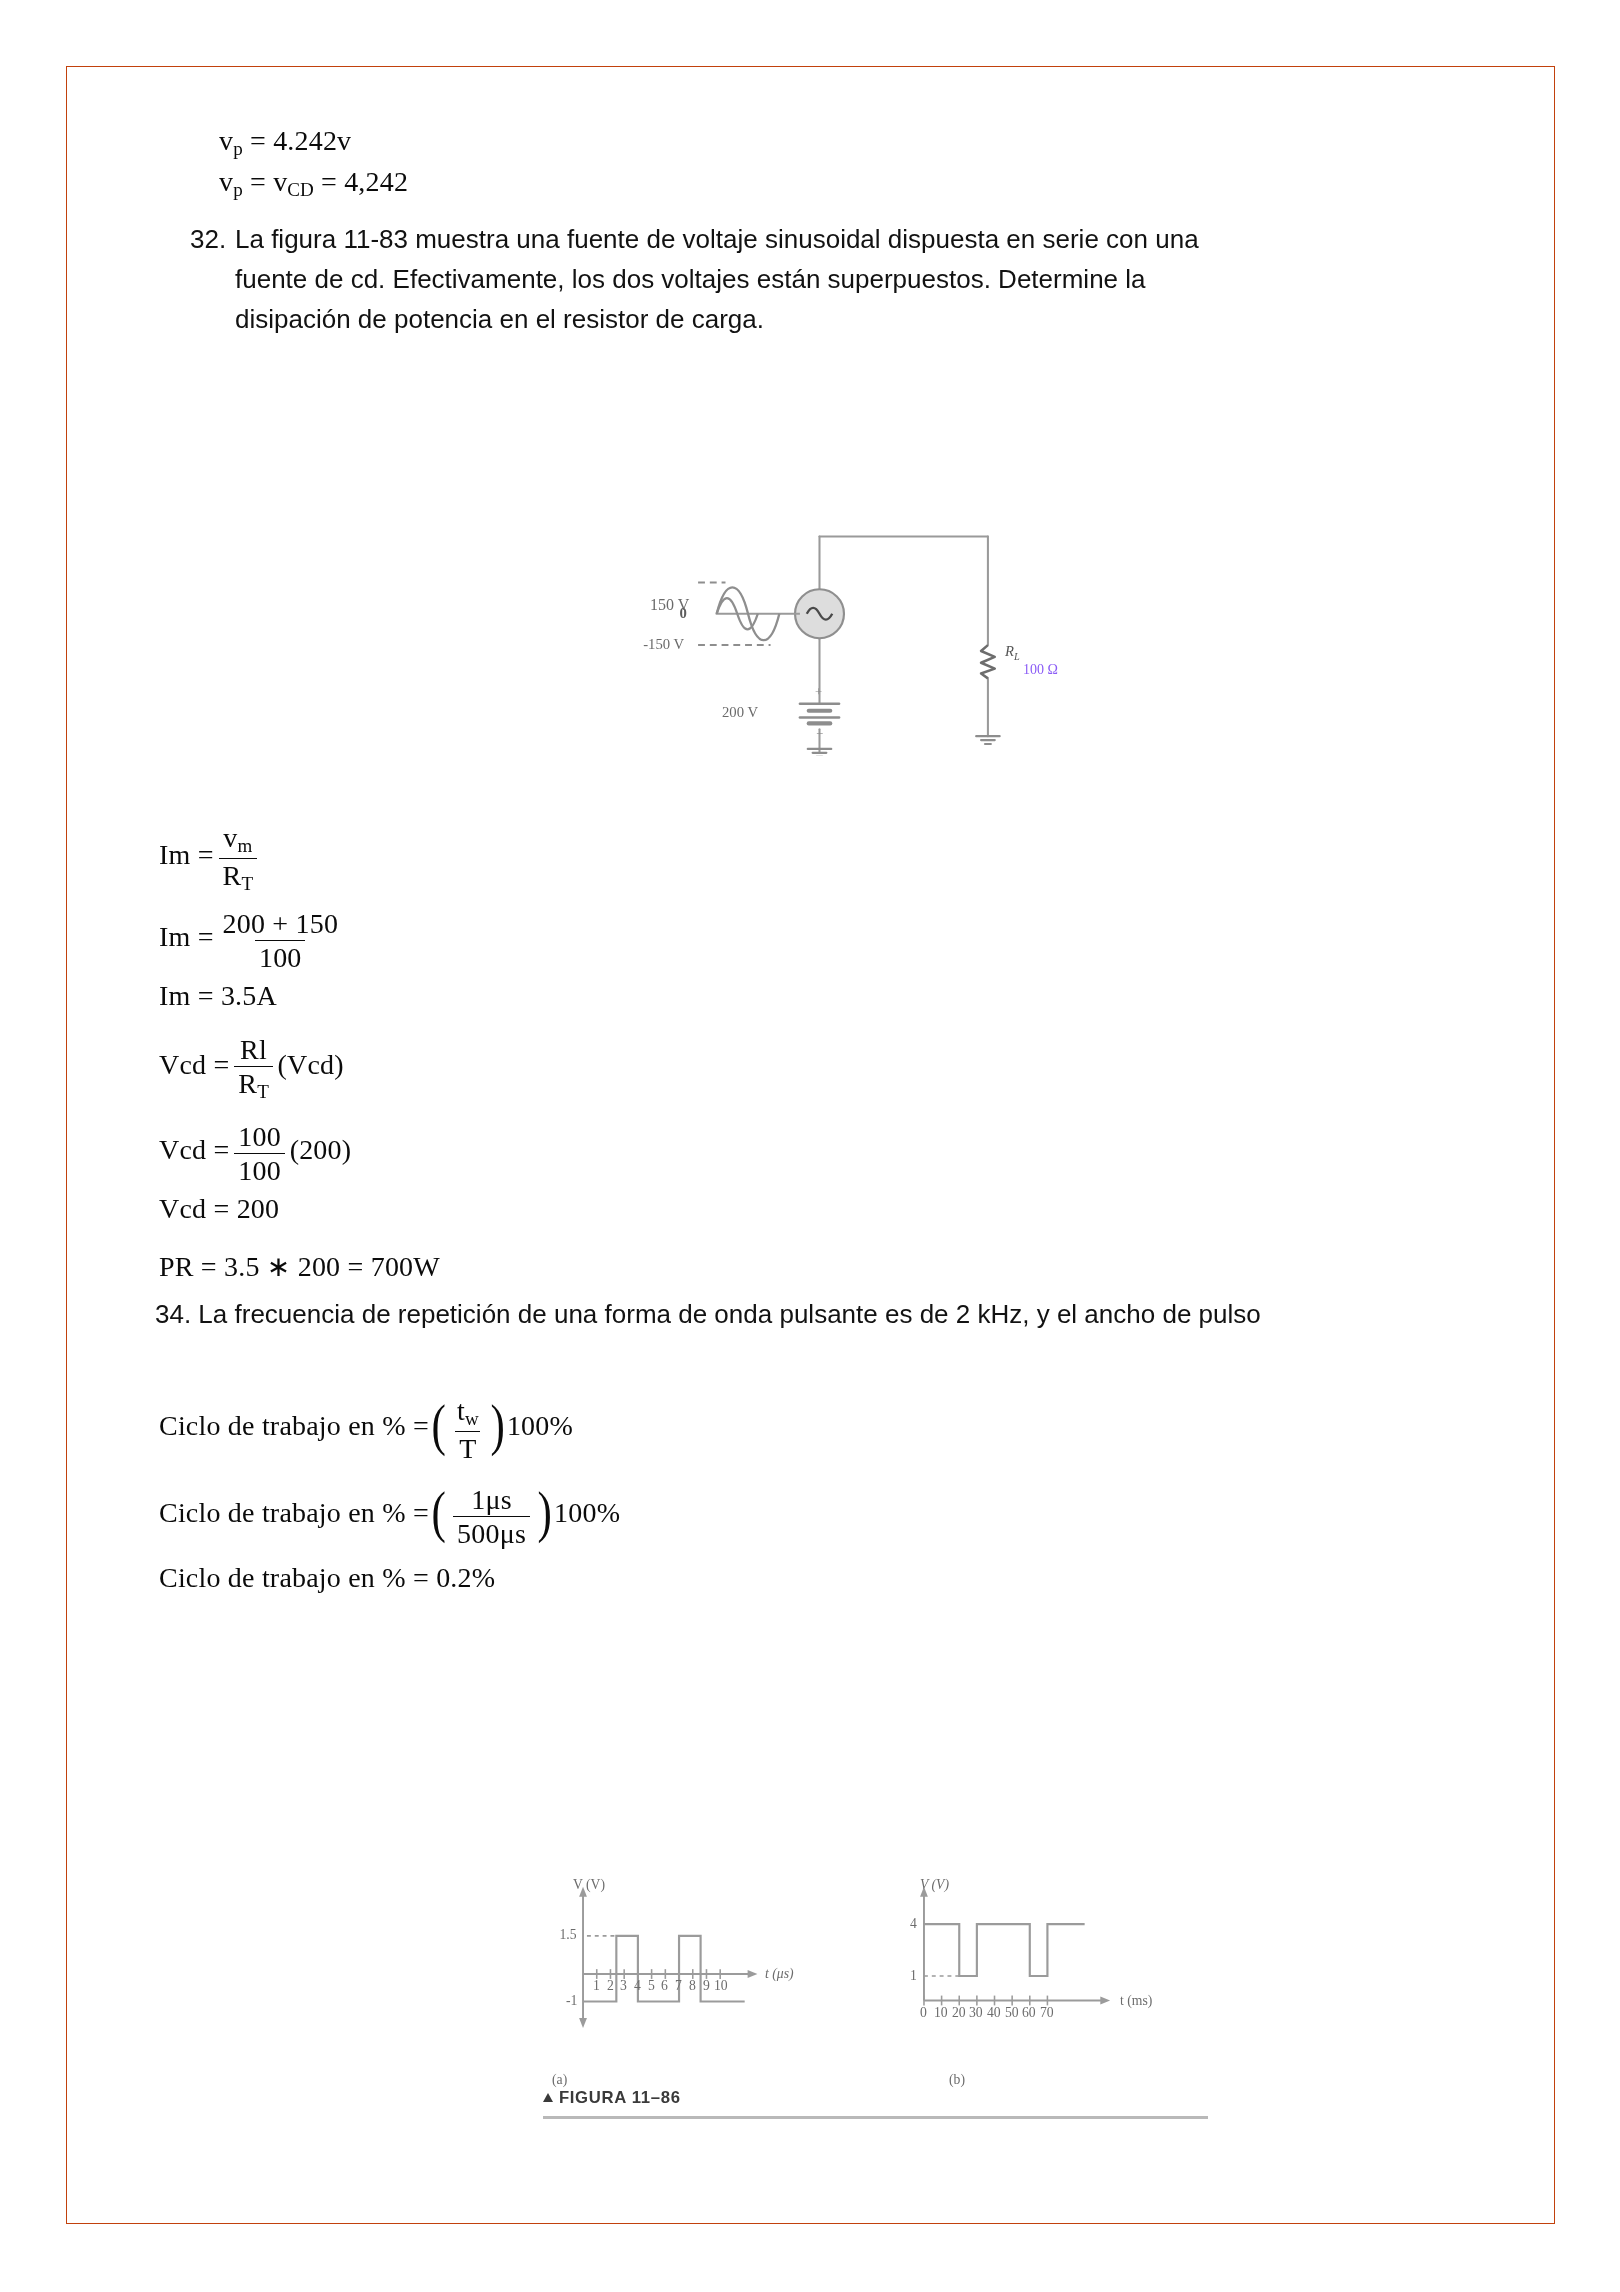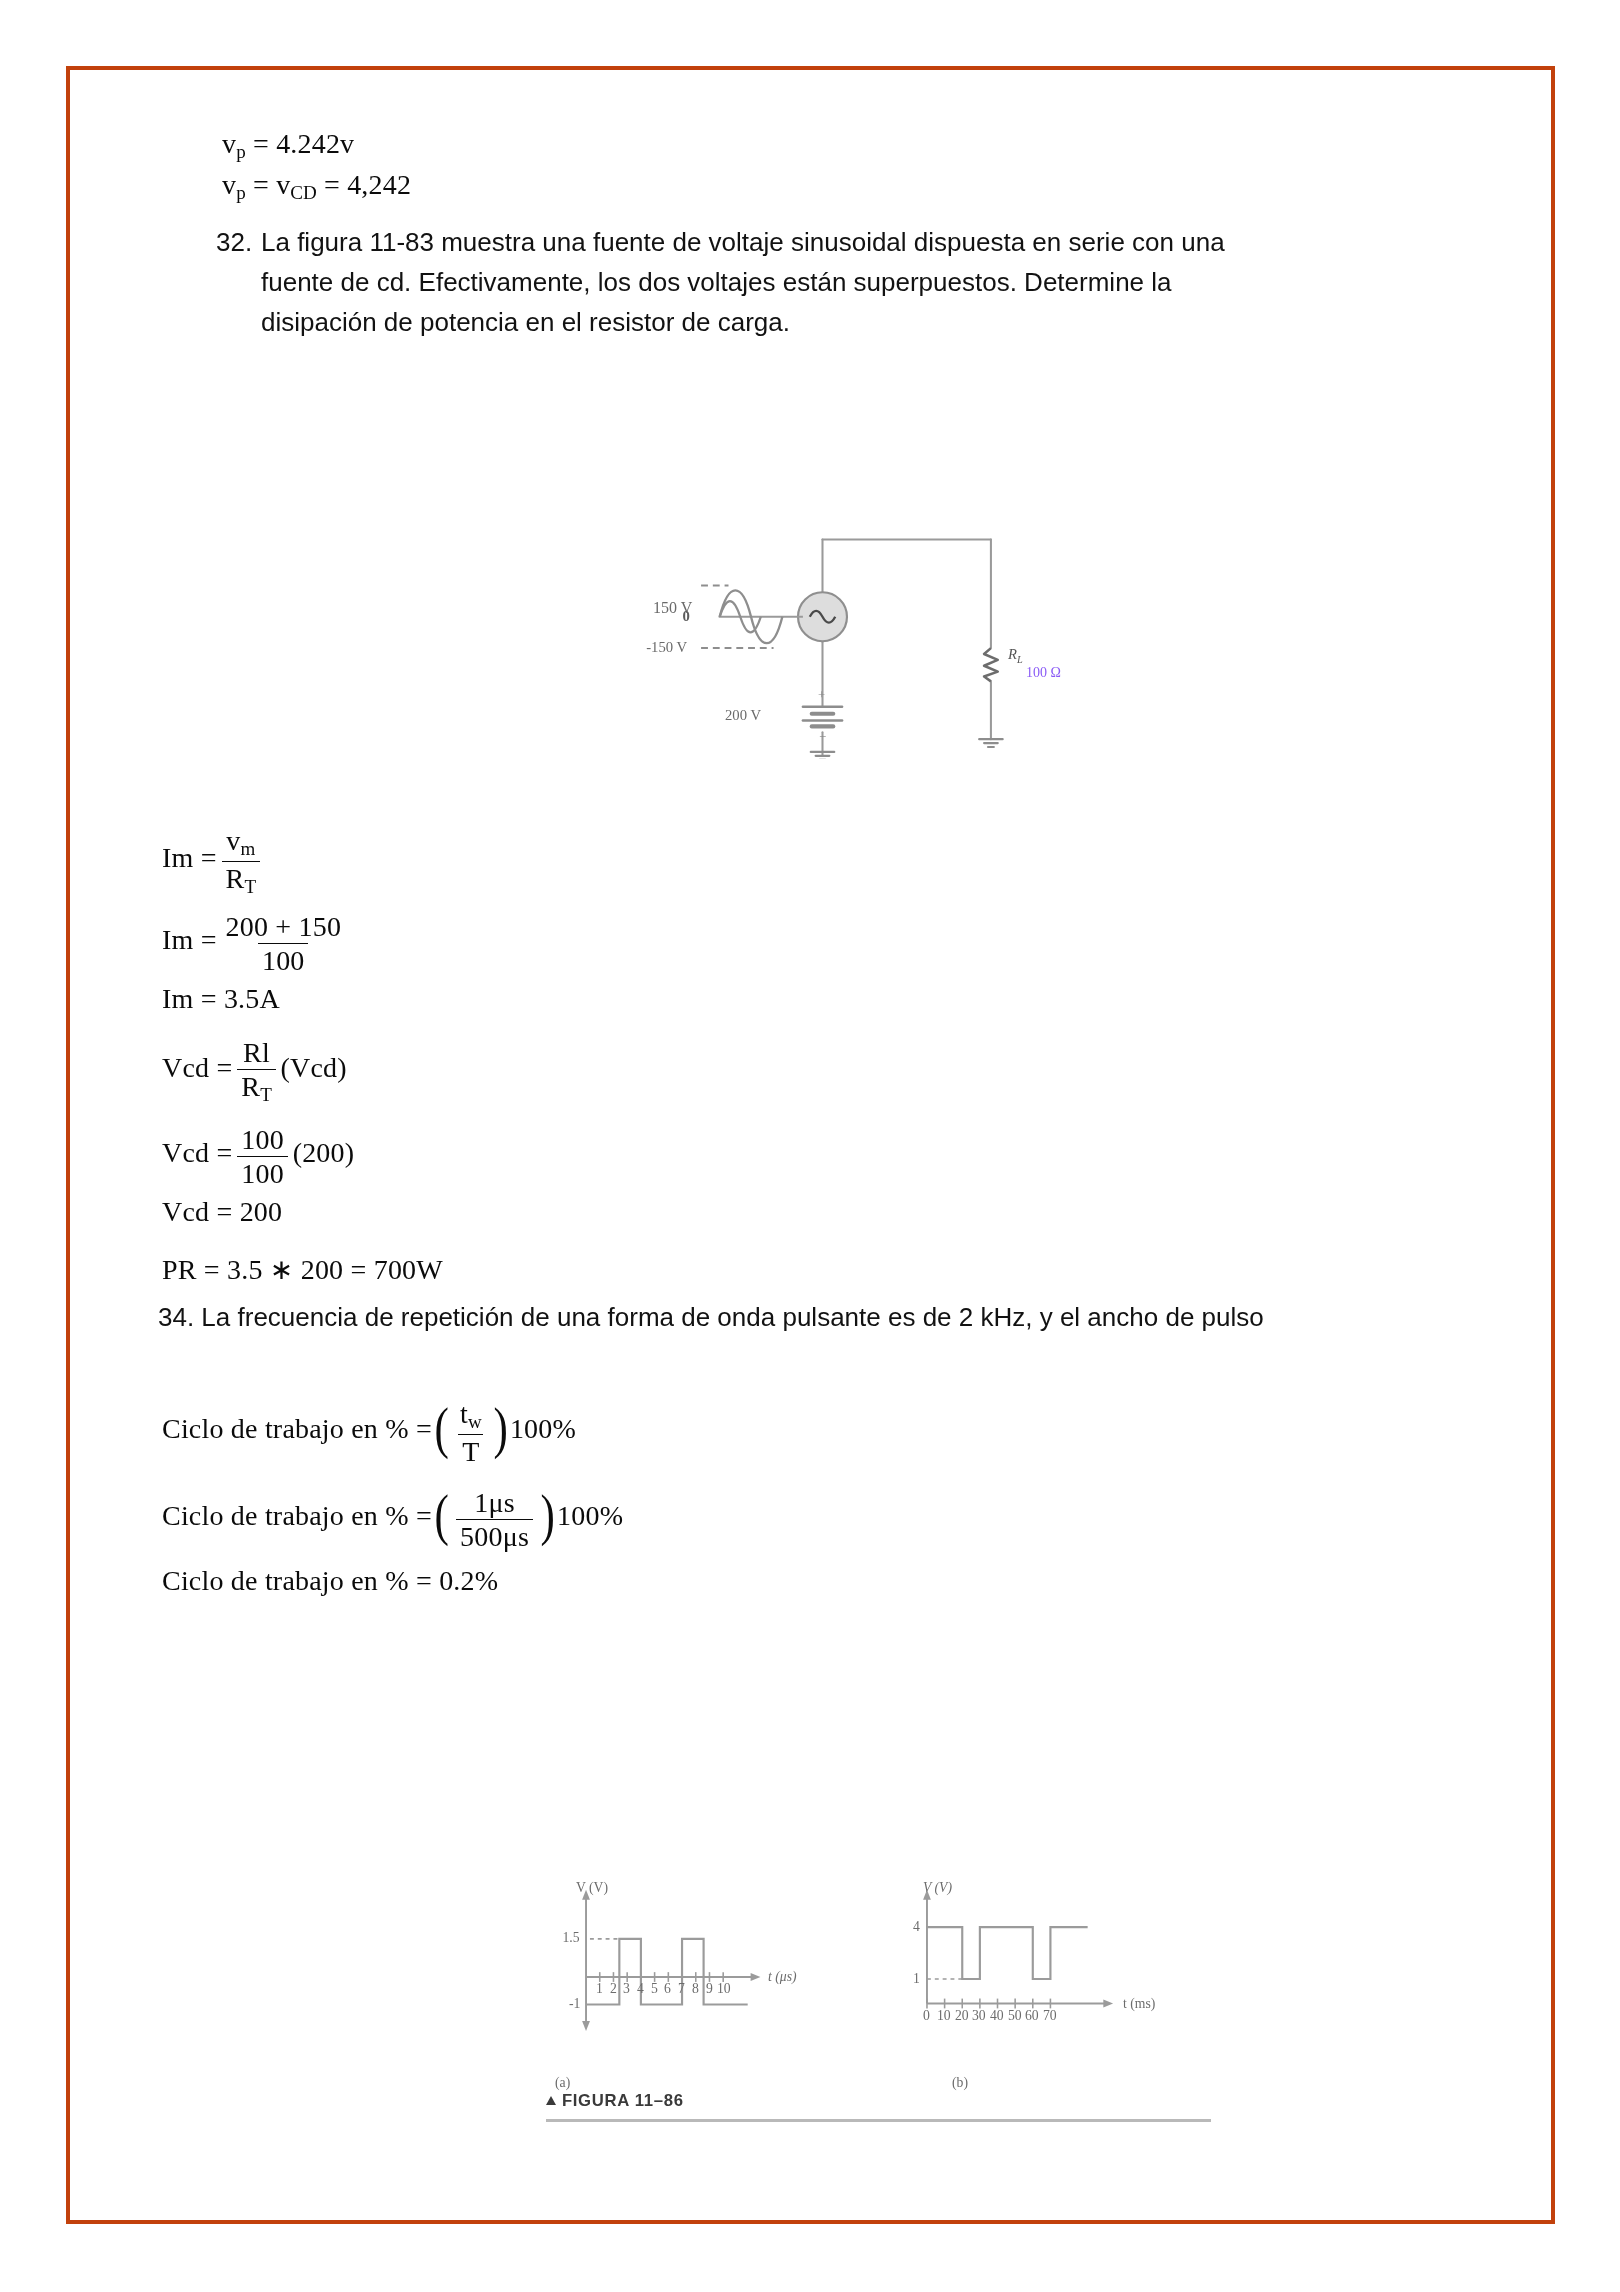--- a/index.html
+++ b/index.html
@@ -15,21 +15,21 @@
     font-family: "Liberation Sans", sans-serif;
     color: #000;
     overflow: hidden;
   }
   .page-frame {
     position: absolute;
     left: 66px;
     top: 66px;
     width: 1489px;
     height: 2158px;
-    border: 4px solid #c2410c;
+    border: 1px solid #c2410c;
     box-sizing: border-box;
     background: #fff;
   }
   .page-inner {
     position: absolute;
     left: 0; top: 0;
     width: 100%;
     height: 100%;
   }
 
@@ -159,21 +159,21 @@
 
   <div class="abs mathline" style="left:152px; top:99px;">
     <span>v<sub class="sb">p</sub></span>
     <span> = </span>
     <span>v<sub class="sb">CD</sub></span>
     <span> = </span><span>4,242</span>
   </div>
 
   <div class="abs" style="left:123px; top:152px; width:1078px;">
     <div style="display:flex;">
-      <div class="bodytext" style="width:45px; flex:0 0 45px;margin-left:23px;">32.</div>
+      <div class="bodytext" style="width:45px; flex:0 0 45px;">32.</div>
       <div class="bodytext" style="flex:1;">
         <div>La figura 11-83 muestra una fuente de voltaje sinusoidal dispuesta en serie con una</div>
         <div>fuente de cd. Efectivamente, los dos voltajes están superpuestos. Determine la</div>
         <div>disipación de potencia en el resistor de carga.</div>
       </div>
     </div>
   </div>
 
   <div class="fig-circuit">
     <svg width="470" height="260" viewBox="0 0 480 265">

